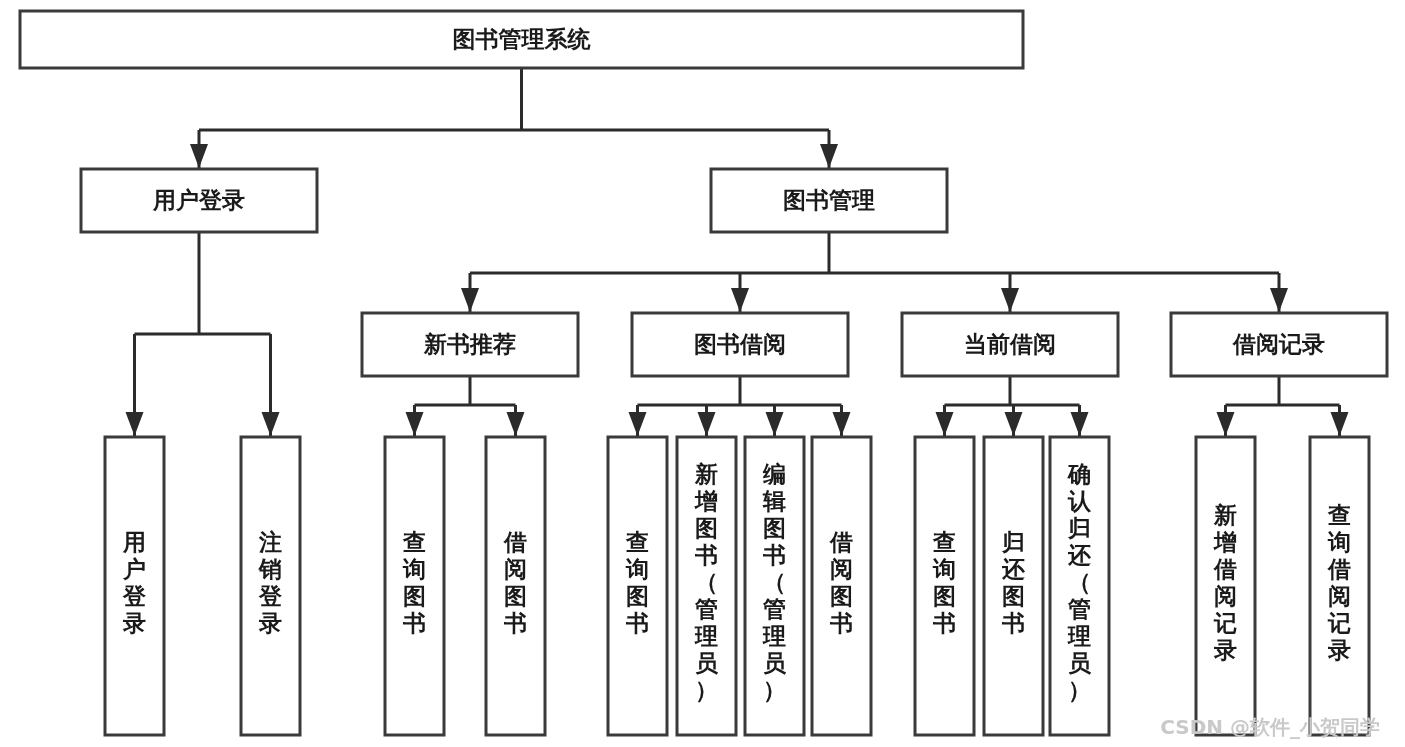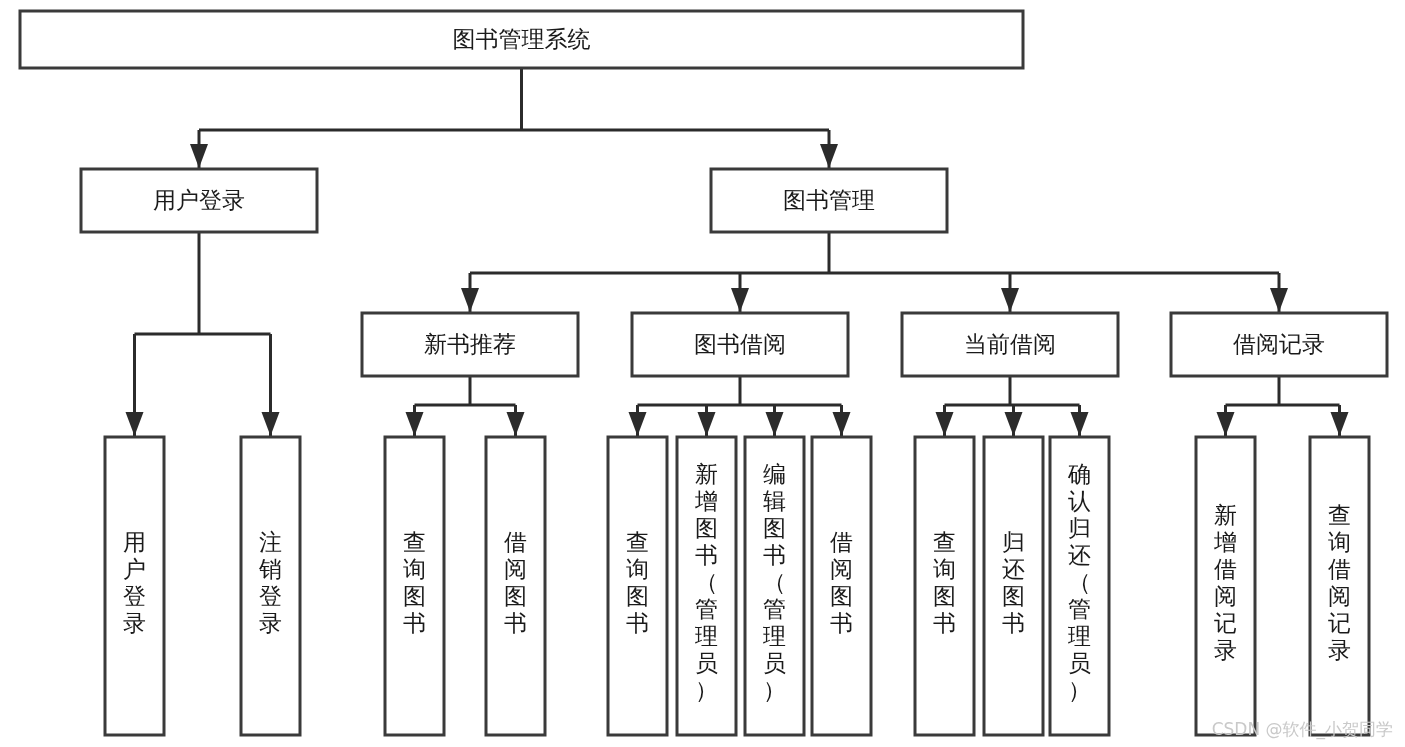--- a/index.html
+++ b/index.html
@@ -10,20 +10,21 @@
   }
   body {
     font-family: "DejaVu Sans", "Liberation Sans", sans-serif;
   }
   #diagram-root {
     position: relative;
     width: 1405px;
     height: 747px;
     background: #ffffff;
     overflow: hidden;
+    font-weight: bold;
   }
   svg#flow {
     display: block;
     width: 1405px;
     height: 747px;
   }
   .node-rect {
     fill: #ffffff;
     stroke: #3a3a3a;
     stroke-width: 3;
@@ -45,24 +46,24 @@
     stroke: #2b2b2b;
     stroke-width: 3;
     fill: none;
   }
   .edge-arrow {
     fill: #2b2b2b;
     stroke: none;
   }
   .watermark {
     position: absolute;
-    right: 12px;
+    right: 25px;
     bottom: 6px;
     color: #c9c9c9;
-    font-size: 17px;
+    font-size: 20px;
     font-family: "DejaVu Sans", "Liberation Sans", sans-serif;
     white-space: nowrap;
     user-select: none;
   }
 </style>
 </head>
 <body>
 
 <div id="diagram-root">
   <svg id="flow" viewBox="0 0 1405 747" xmlns="http://www.w3.org/2000/svg">

